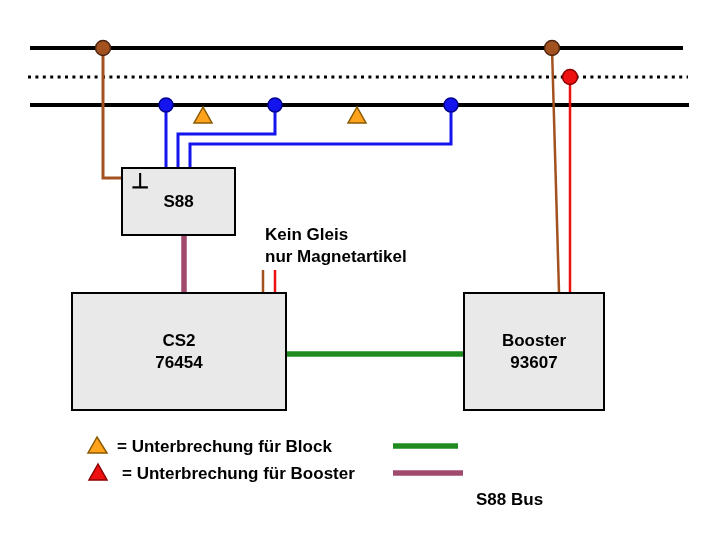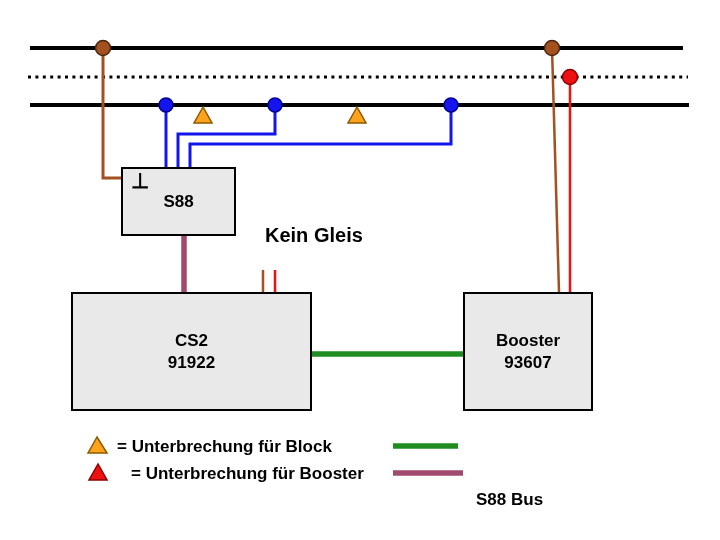--- a/index.html
+++ b/index.html
@@ -9,37 +9,37 @@
   }
   svg.layer { position:absolute; left:0; top:0; width:720px; height:540px; }
   .box {
     position:absolute; background:#e9e9e9; border:2px solid #000000;
     box-sizing:border-box; display:flex; flex-direction:column;
     align-items:center; justify-content:center;
     font-weight:bold; font-size:17px; line-height:22px; color:#000;
     text-align:center;
   }
   #s88-box      { left:121px; top:167px; width:115px; height:69px; }
-  #cs2-box      { left:71px;  top:292px; width:241px; height:119px; }
-  #booster-box  { left:463px; top:292px; width:130px; height:119px; }
+  #cs2-box      { left:71px;  top:292px; width:216px; height:119px; }
+  #booster-box  { left:463px; top:292px; width:142px; height:119px; }
   .ground-symbol {
     position:absolute; left:8px; top:0px;
     font-size:21px; font-weight:bold; line-height:24px; color:#000;
   }
   .note {
     position:absolute; left:265px; top:224px;
-    font-weight:bold; font-size:20px; line-height:22px; color:#000;
+    font-weight:bold; font-size:17px; line-height:22px; color:#000;
     white-space:nowrap;
   }
   .legend-text {
     position:absolute; font-weight:bold; font-size:17px; color:#000;
     white-space:nowrap;
   }
   #legend-block-text        { left:117px; top:437px; }
-  #legend-booster-text      { left:131px; top:464px; }
+  #legend-booster-text      { left:122px; top:464px; }
   #legend-cs2bus-text       { left:469px; top:436px; }
   #legend-s88bus-text       { left:476px; top:490px; }
 </style>
 </head>
 <body>
 
 <div class="canvas">
 
   <svg class="layer" viewBox="0 0 720 540">
 
@@ -74,29 +74,30 @@
     <line x1="393" y1="473" x2="463" y2="473" stroke-width="5.5" stroke="#a04a6e"></line>
   </svg>
 
   <div class="box" id="s88-box">
     <span class="ground-symbol">⊥</span>
     <span>S88</span>
   </div>
 
   <div class="box" id="cs2-box">
     <span>CS2</span>
-    <span>91922</span>
+    <span>76454</span>
   </div>
 
   <div class="box" id="booster-box">
     <span>Booster</span>
     <span>93607</span>
   </div>
 
   <div class="note">
     <div>Kein Gleis</div>
+    <div>nur Magnetartikel</div>
   </div>
 
   <div class="legend-text" id="legend-block-text">= Unterbrechung für Block</div>
   <div class="legend-text" id="legend-booster-text">= Unterbrechung für Booster</div>
   <div class="legend-text" id="legend-s88bus-text">S88 Bus</div>
 
 </div>
 
 </body></html>

